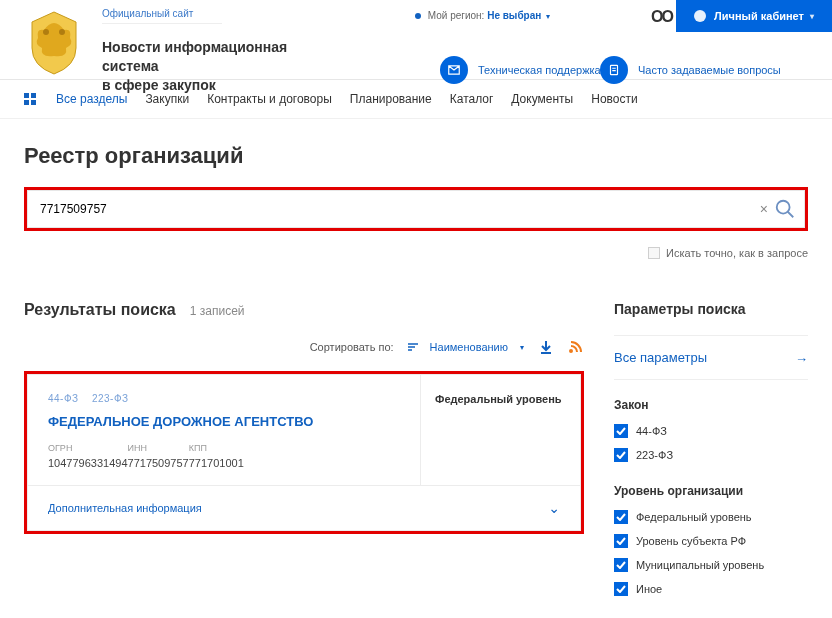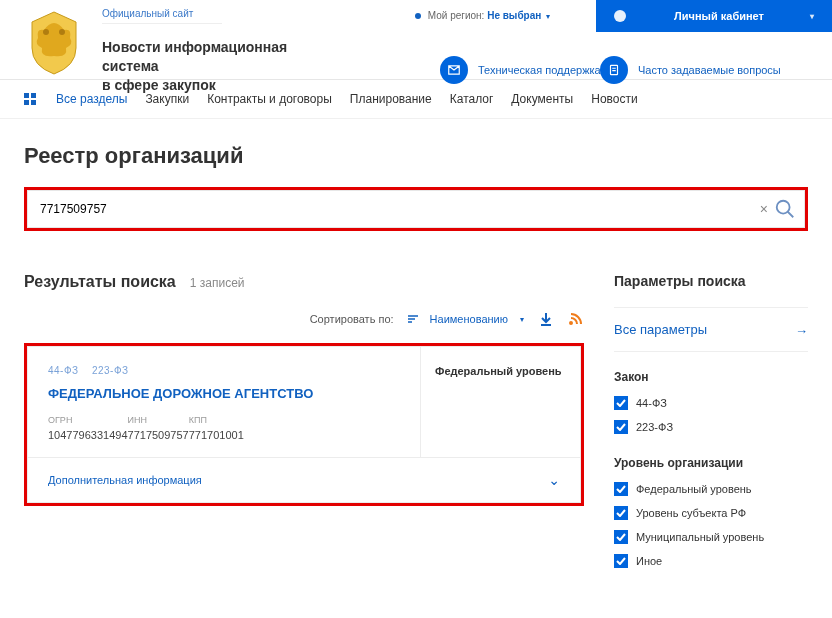--- a/index.html
+++ b/index.html
@@ -9,21 +9,21 @@
   .topbar { display: flex; align-items: flex-start; padding: 8px 24px 0; border-bottom: 1px solid #e6e6e6; position: relative; height: 80px; }
   .emblem { width: 60px; height: 68px; margin-right: 18px; }
   .col-header { display: flex; flex-direction: column; }
   .official { font-size: 10px; color: #3a78c8; border-bottom: 1px solid #eee; padding-bottom: 4px; width: 120px; }
   .site-title { font-size: 14px; font-weight: bold; line-height: 1.35; margin-top: 14px; max-width: 220px; }
   .region { font-size: 10px; color: #666; position: absolute; left: 415px; top: 10px; }
   .region .sel { color: #1161c0; font-weight: bold; }
   .region .pin { display:inline-block; width:6px; height:6px; border-radius:50%; background:#1161c0; margin-right:4px; vertical-align:middle;}
   .region .car { font-size:8px; color:#1161c0; margin-left:2px;}
   .eyes { position: absolute; right: 160px; top: 8px; font-size: 16px; letter-spacing: -2px; font-weight:bold; }
-  .cabinet-btn { position: absolute; right: 0; top: 0; background: #0065dd; color: #fff; font-size: 11px; font-weight: bold; padding: 10px 18px; display: flex; align-items: center; gap: 40px; }
+  .cabinet-btn { position: absolute; right: 0; top: 0; background: #0065dd; color: #fff; font-size: 11px; font-weight: bold; padding: 10px 18px; display: flex; align-items: center; }
   .cabinet-btn .user-ico { width:12px;height:12px; border-radius:50%; background:#fff; margin-right:8px; display:inline-block; opacity:.9;}
   .cabinet-btn .car2 { font-size:8px; margin-left:6px; opacity:.85;}
   .support, .faq { position: absolute; top: 56px; display: flex; align-items: center; font-size: 11px; color: #1161c0; }
   .support { left: 440px; }
   .faq     { left: 600px; }
   .round-ico { width:28px; height:28px; border-radius:50%; background:#0065dd; display:flex; align-items:center; justify-content:center; margin-right:10px; }
   .round-ico svg { width:14px; height:14px; fill:#fff; }
 
   
   .nav { display: flex; align-items: center; gap: 18px; padding: 12px 24px; font-size: 12px; color:#333; border-bottom: 1px solid #f0f0f0; }
@@ -162,20 +162,24 @@
     <div class="search-inner">
       <input class="search-input" value="7717509757" style="">
       <span class="search-clear">×</span>
       <svg class="search-mag" viewBox="0 0 24 24" fill="none" stroke-width="2">
           <circle cx="10" cy="10" r="7"></circle>
           <path d="M15 15l6 6"></path>
         </svg>
     </div>
   </div>
 
+  <div class="exact">
+    <span class="box"></span>
+    <span>Искать точно, как в запросе</span>
+  </div>
 
   <div class="results">
     <div class="left">
       <div class="res-head">
         <div class="h2">Результаты поиска</div>
         <div class="count">1 записей</div>
       </div>
 
       <div class="sortbar">
         <span class="lab">Сортировать по:</span>

